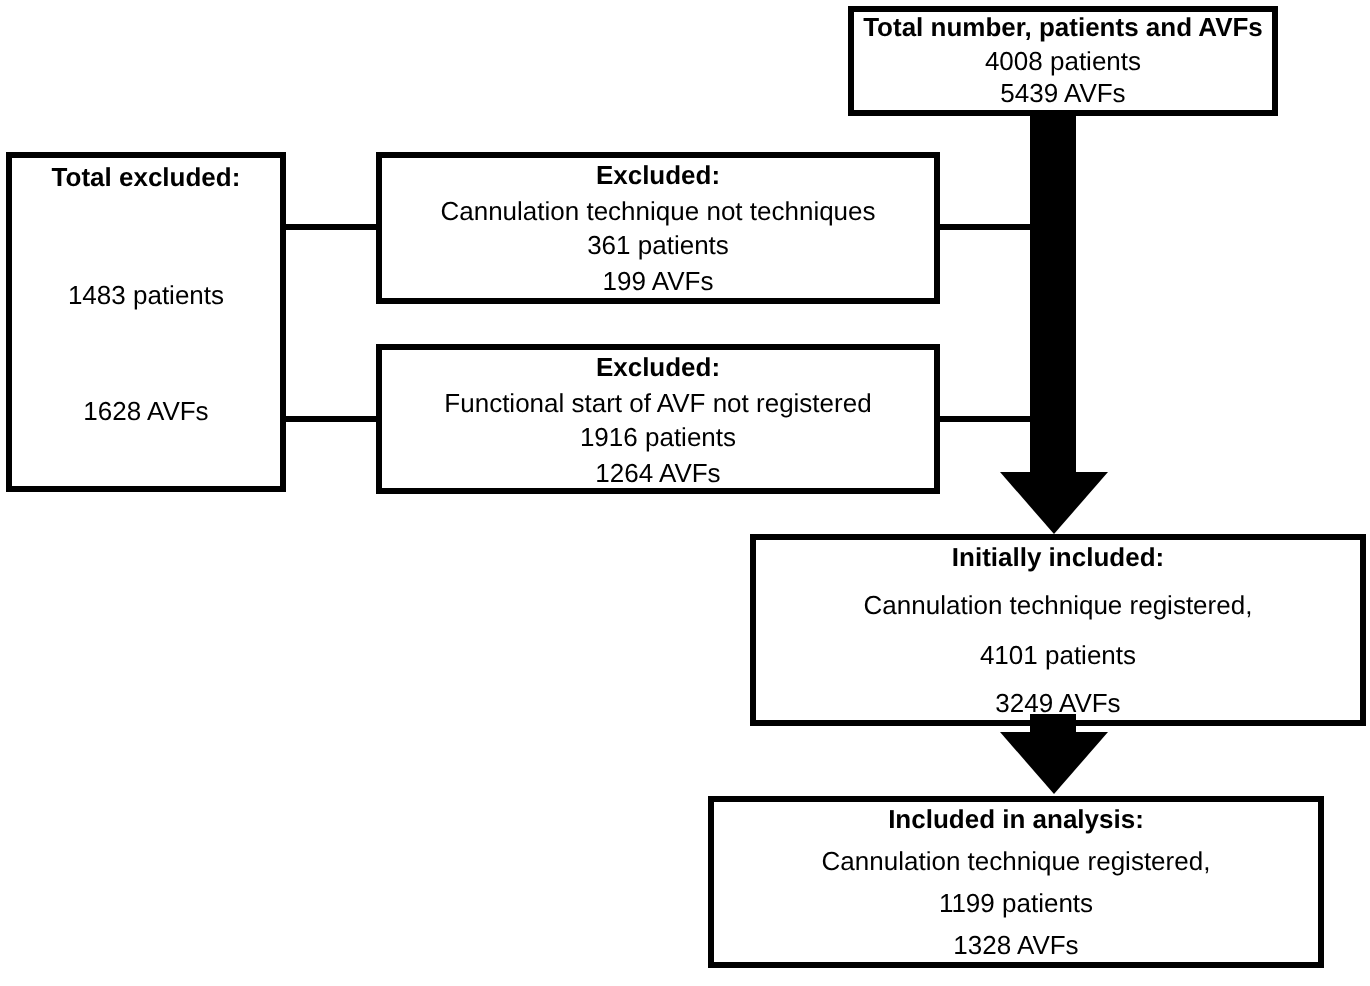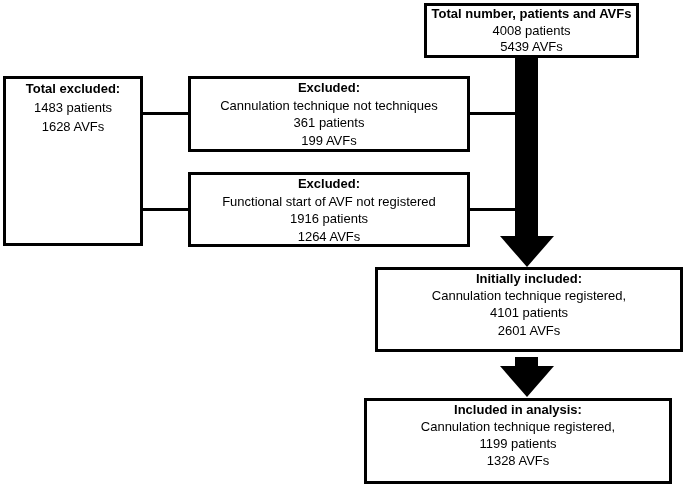--- a/index.html
+++ b/index.html
@@ -16,35 +16,35 @@
     color: #000000;
     overflow: hidden;
   }
   .box {
     position: absolute;
     box-sizing: border-box;
     border: 3px solid #000000;
     background: #ffffff;
     display: flex;
     flex-direction: column;
-    justify-content: flex-start;
+    justify-content: space-between;
     align-items: center;
     text-align: center;
     font-size: 13px;
     line-height: 17.5px;
   }
   .box .title { font-weight: bold; }
   .box .line { white-space: nowrap; }
 
   #box-total            { left: 424px; top: 3px;   width: 215px; height: 55px;  line-height: 16.5px; }
-  #box-total-excluded   { left: 3px;   top: 76px;  width: 140px; height: 170px; line-height: 19px; padding-bottom: 52px; }
+  #box-total-excluded   { left: 3px;   top: 76px;  width: 140px; height: 170px; line-height: 19px; padding-bottom: 28px; }
   #box-excluded-1       { left: 188px; top: 76px;  width: 282px; height: 76px; }
   #box-excluded-2       { left: 188px; top: 172px; width: 282px; height: 75px; }
-  #box-initial          { left: 375px; top: 267px; width: 308px; height: 85px;  line-height: 17.2px; }
-  #box-final            { left: 364px; top: 398px; width: 308px; height: 86px;  line-height: 17px; }
+  #box-initial          { left: 375px; top: 267px; width: 308px; height: 96px;  line-height: 17.2px; }
+  #box-final            { left: 354px; top: 398px; width: 308px; height: 86px;  line-height: 17px; }
 
   .hline {
     position: absolute;
     height: 2.5px;
     background: #000000;
   }
   #conn-1-left  { left: 141px; top: 112px; width: 49px; }
   #conn-1-right { left: 468px; top: 112px; width: 58px; }
   #conn-2-left  { left: 141px; top: 208px; width: 49px; }
   #conn-2-right { left: 468px; top: 208px; width: 58px; }
@@ -96,21 +96,21 @@
     <div class="line title">Excluded:</div>
     <div class="line">Functional start of AVF not registered</div>
     <div class="line">1916 patients</div>
     <div class="line">1264 AVFs</div>
   </div>
 
   <div class="box" id="box-initial">
     <div class="line title">Initially included:</div>
     <div class="line">Cannulation technique registered,</div>
     <div class="line">4101 patients</div>
-    <div class="line">2601 AVFs</div>
+    <div class="line">3249 AVFs</div>
   </div>
 
   <div class="box" id="box-final">
     <div class="line title">Included in analysis:</div>
     <div class="line">Cannulation technique registered,</div>
     <div class="line">1199 patients</div>
     <div class="line">1328 AVFs</div>
   </div>
 
   <div class="hline" id="conn-1-left"></div>

